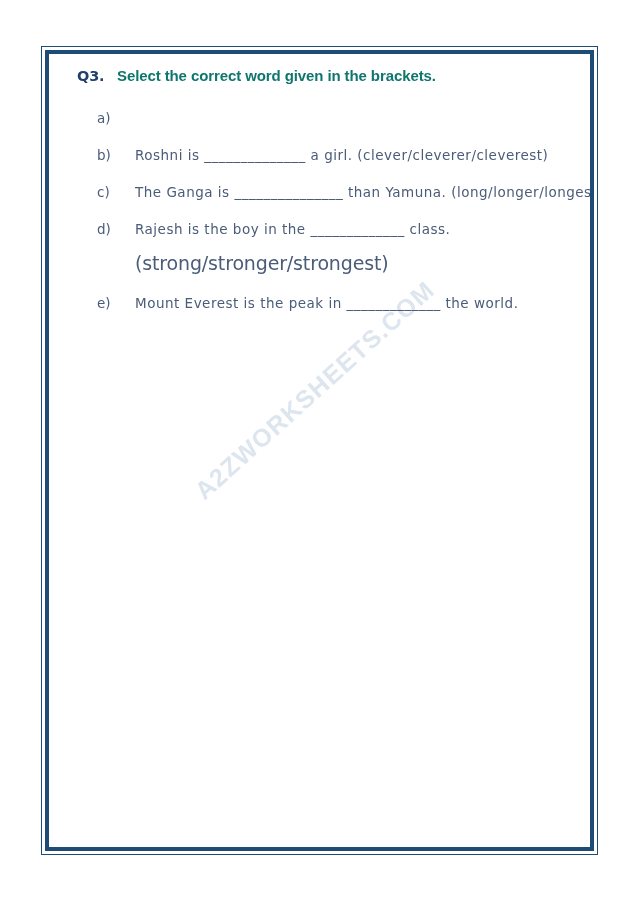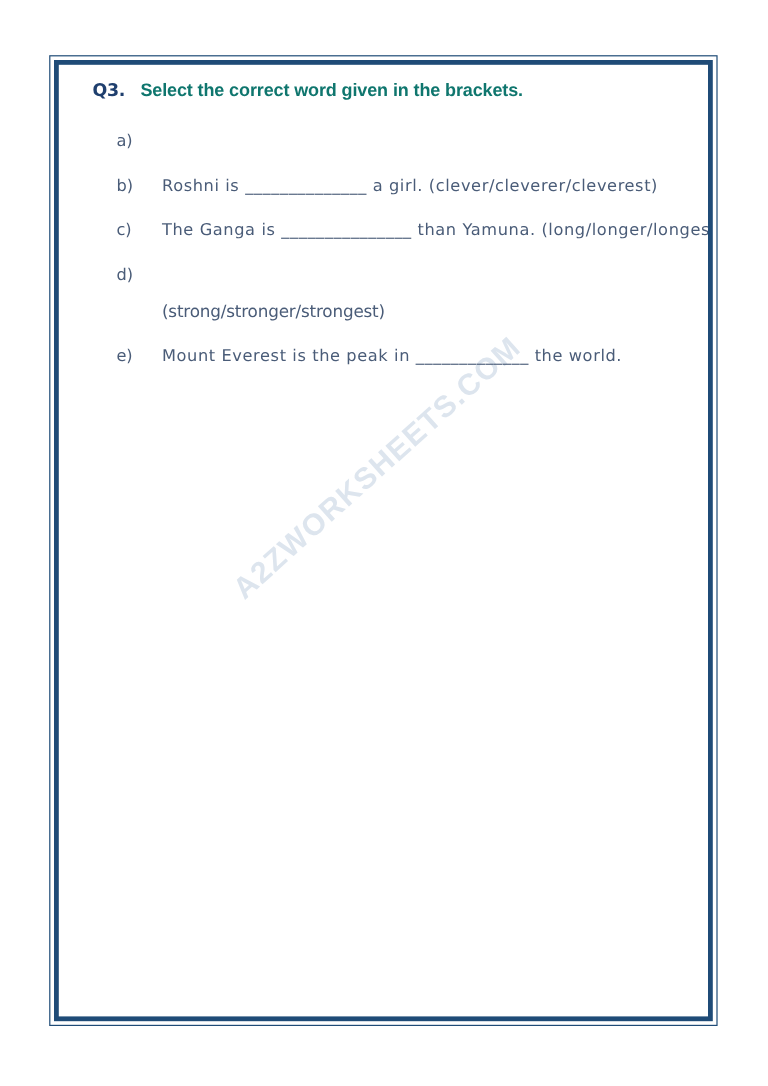--- a/index.html
+++ b/index.html
@@ -104,21 +104,21 @@
   .item-body {
     font-family: "DejaVu Sans", sans-serif;
     font-size: 13.5px;
     color: #4a5c78;
     line-height: 1.1;
     letter-spacing: -0.15px;
     white-space: nowrap;
   }
   .item-continuation {
     font-family: "DejaVu Sans", sans-serif;
-    font-size: 14px;
+    font-size: 19px;
     color: #4a5c78;
     padding-left: 86px;
     margin-top: -6px;
     margin-bottom: 21px;
     letter-spacing: -0.15px;
   }
   .blank {
     letter-spacing: 0.5px;
   }
 </style>
@@ -148,20 +148,21 @@
           <span class="item-body blank">Roshni is ______________ a girl. (clever/cleverer/cleverest)</span>
         </div>
 
         <div class="item">
           <span class="item-marker">c)</span>
           <span class="item-body blank">The Ganga is _______________ than Yamuna. (long/longer/longest)</span>
         </div>
 
         <div class="item">
           <span class="item-marker">d)</span>
+          <span class="item-body blank">Rajesh is the boy in the _____________ class.</span>
         </div>
         <div class="item-continuation">(strong/stronger/strongest)</div>
 
         <div class="item">
           <span class="item-marker">e)</span>
           <span class="item-body blank">Mount Everest is the peak in _____________ the world.</span>
         </div>
 
       </div>
     </div>

